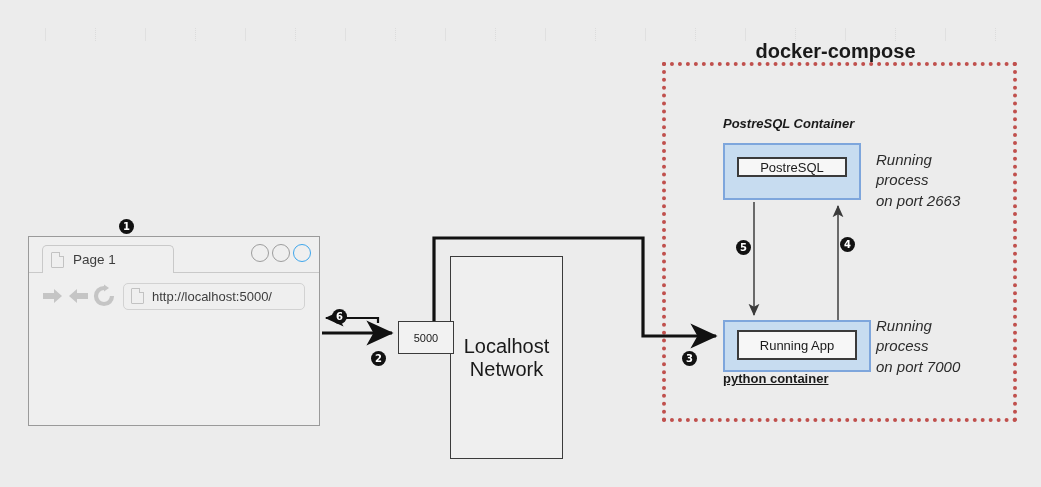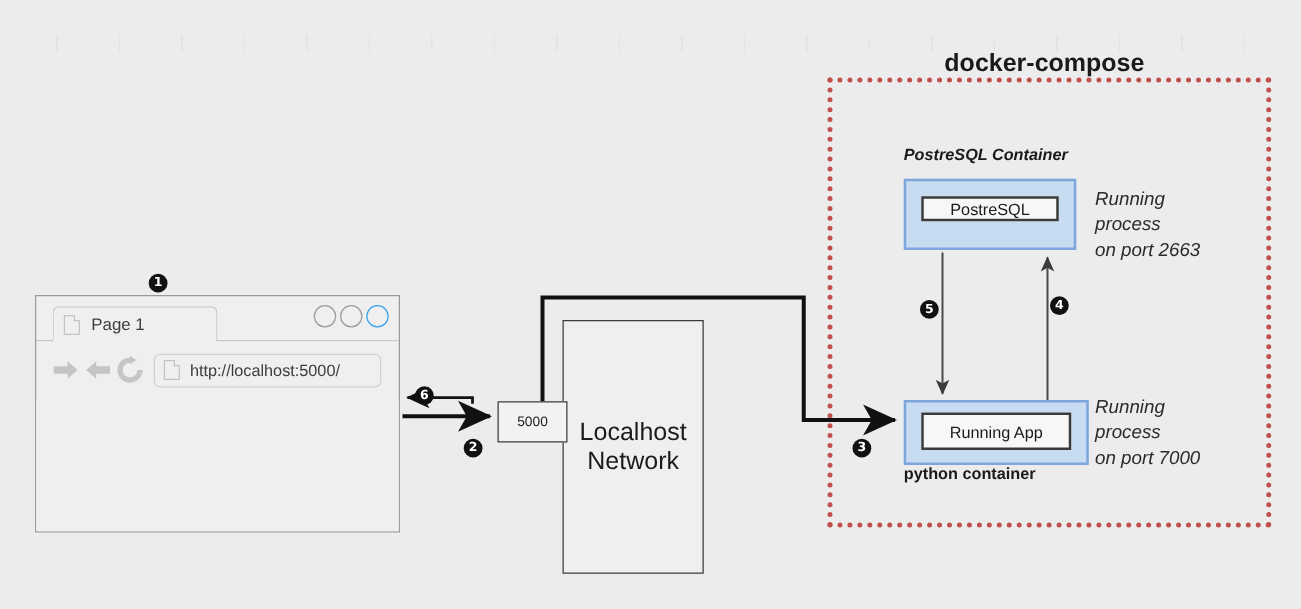--- a/index.html
+++ b/index.html
@@ -250,21 +250,21 @@
   #python-inner       { left: 737px; top: 330px; width: 120px; height: 30px; }
 
   .container-title {
     position: absolute;
     font-size: 13px;
     font-weight: bold;
     color: #1a1a1a;
     white-space: nowrap;
   }
   #postgres-title { left: 723px; top: 116px; font-style: italic; }
-  #python-title   { left: 723px; top: 371px; }
+  #python-title   { left: 723px; top: 371px; text-decoration: underline; }
 
   .note {
     position: absolute;
     font-size: 15px;
     font-style: italic;
     color: #2b2b2b;
     line-height: 1.35;
     white-space: nowrap;
   }
   #postgres-note { left: 876px; top: 150px; }

